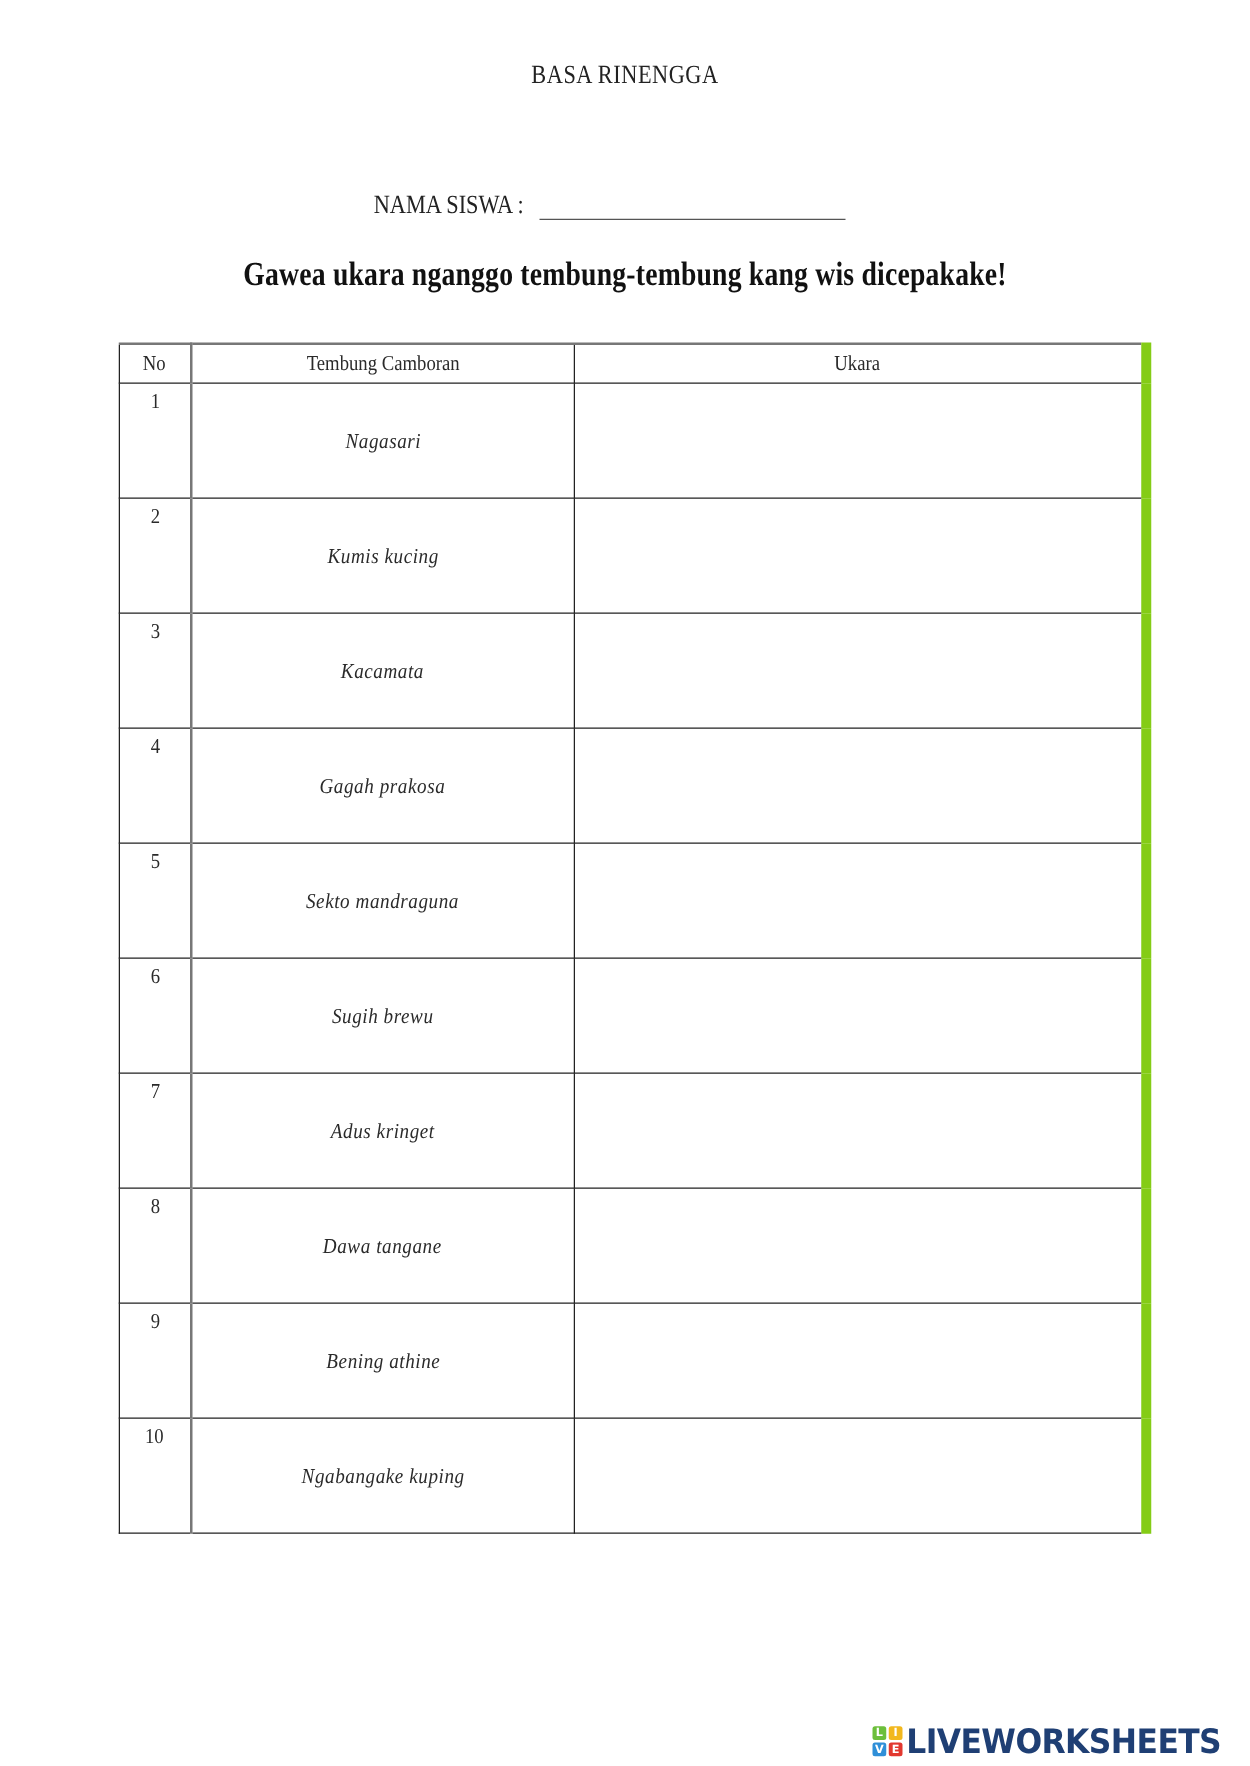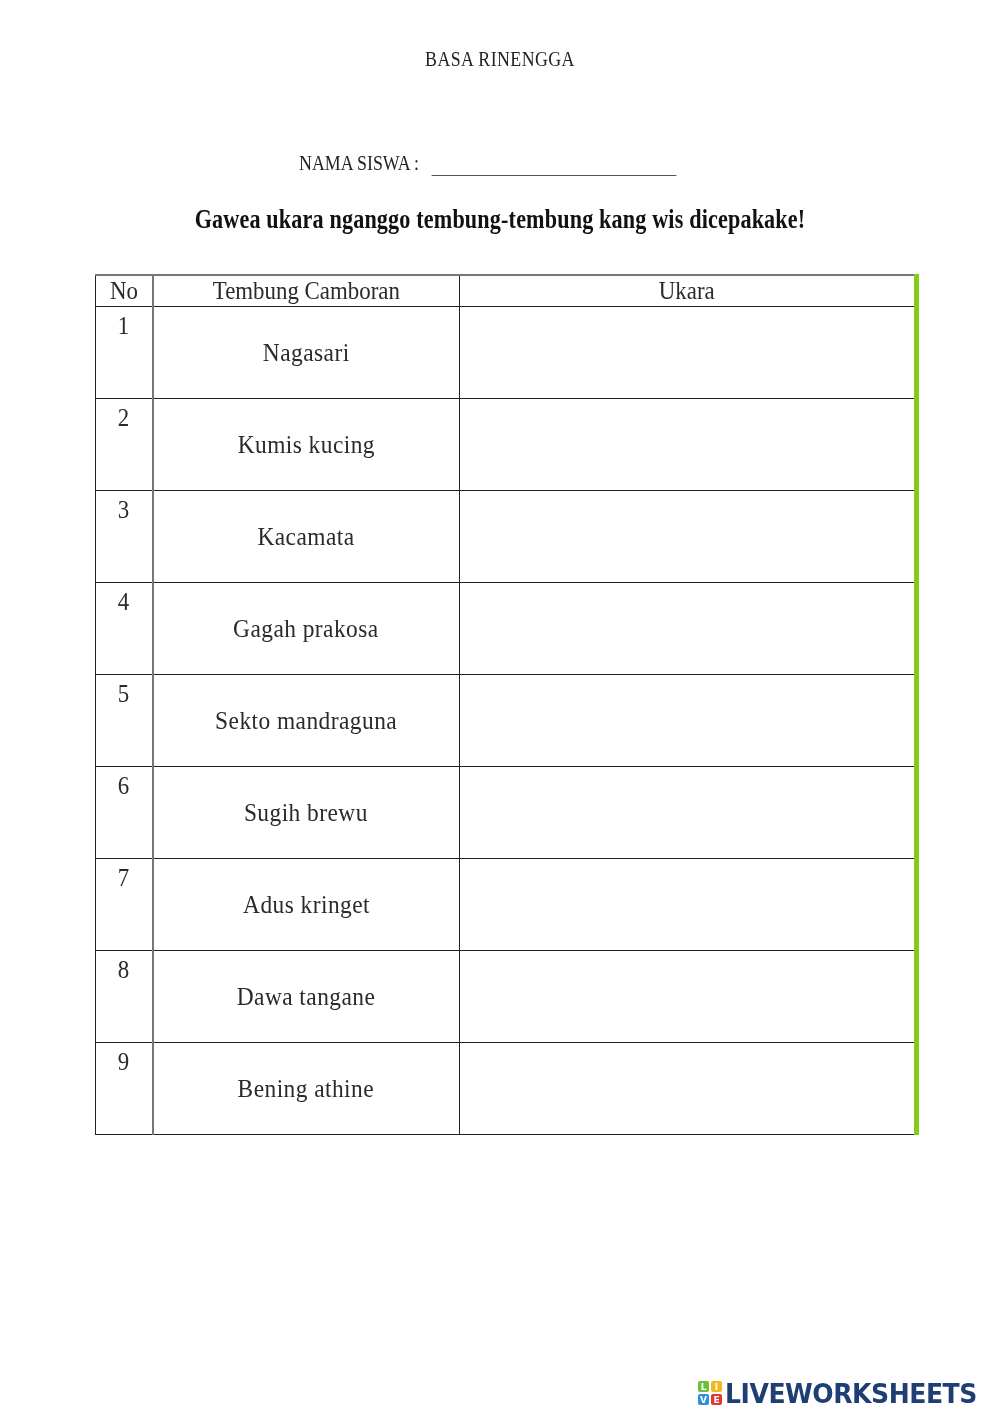--- a/index.html
+++ b/index.html
@@ -27,32 +27,32 @@
       text-align: center; font-size: 27px; font-weight: bold; color: #111;
       letter-spacing: 0.2px;
       transform: scaleX(0.82); transform-origin: center;
     }
     table.worksheet {
       position: absolute; top: 274px; left: 95px;
       width: 821px; border-collapse: collapse; table-layout: fixed;
     }
     table.worksheet td, table.worksheet th {
       border: 1.2px solid #222; padding: 0; font-weight: normal;
-      font-size: 26px; color: #2a2a2a;
+      font-size: 17px; color: #2a2a2a;
     }
     table.worksheet td.col-no, table.worksheet th.col-no { border-right: 2px solid #777; }
     table.worksheet tr:first-child th { border-top: 2px solid #777; }
-    table.worksheet td:last-child, table.worksheet th:last-child { border-right: 5px solid #84cc16; }
+    table.worksheet td:last-child, table.worksheet th:last-child { border-right: 8px solid #84cc16; }
     .hdr th { height: 30px; text-align: center; vertical-align: middle; }
     .hdr-text { display: inline-block; transform: scaleX(0.88); }
     tr.item td { height: 91px; }
     tr.section td { height: 30px; text-align: center; vertical-align: middle; }
     td.col-no { text-align: center; vertical-align: top; }
     .num { display: inline-block; padding-top: 4px; transform: scaleX(0.88); }
-    td.word { text-align: center; vertical-align: middle; }
+    td.word { text-align: center; vertical-align: middle; font-style: italic; }
     .word-text { display: inline-block; transform: scaleX(0.9); letter-spacing: 0.5px; }
     .section-text { display: inline-block; transform: scaleX(0.9); letter-spacing: 0.5px; }
     .footer-logo {
       position: absolute; left: 698px; top: 1378px; height: 30px;
       display: flex; align-items: center;
     }
     .tiles { display: grid; grid-template-columns: 11px 11px; grid-template-rows: 11px 11px; gap: 2px; margin-right: 3px; }
     .tile {
       font-family: "DejaVu Sans", sans-serif; font-weight: bold; font-size: 9px;
       color: #fff; display: flex; align-items: center; justify-content: center; border-radius: 2px;
@@ -127,20 +127,25 @@
       <tr class="item">
         <td class="col-no"><span class="num">8</span></td>
         <td class="word"><span class="word-text">Dawa tangane</span></td>
         <td></td>
       </tr>
       <tr class="item">
         <td class="col-no"><span class="num">9</span></td>
         <td class="word"><span class="word-text">Bening athine</span></td>
         <td></td>
       </tr>
+      <tr class="item">
+        <td class="col-no"><span class="num">10</span></td>
+        <td class="word"><span class="word-text">Ngabangake kuping</span></td>
+        <td></td>
+      </tr>
     </tbody>
 </table>
 
 <div class="footer-logo">
   <div class="tiles" id="tiles">
       <div class="tile" style="background: rgb(108, 191, 59);">L</div>
       <div class="tile" style="background: rgb(242, 184, 30);">I</div>
       <div class="tile" style="background: rgb(47, 143, 216);">V</div>
       <div class="tile" style="background: rgb(226, 56, 47);">E</div>
     </div>

